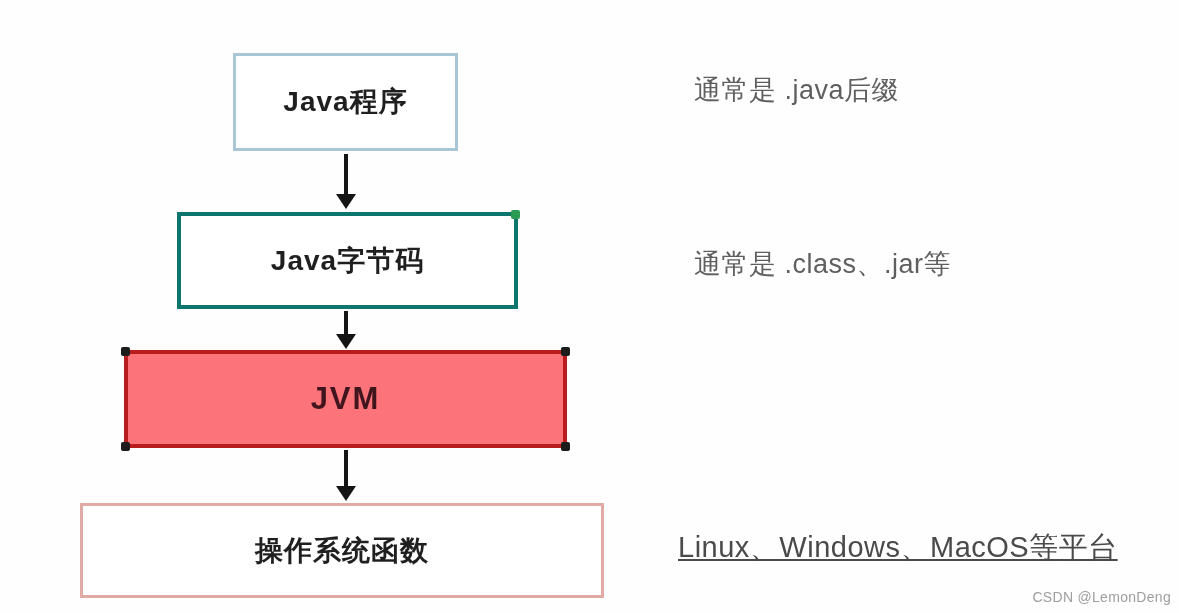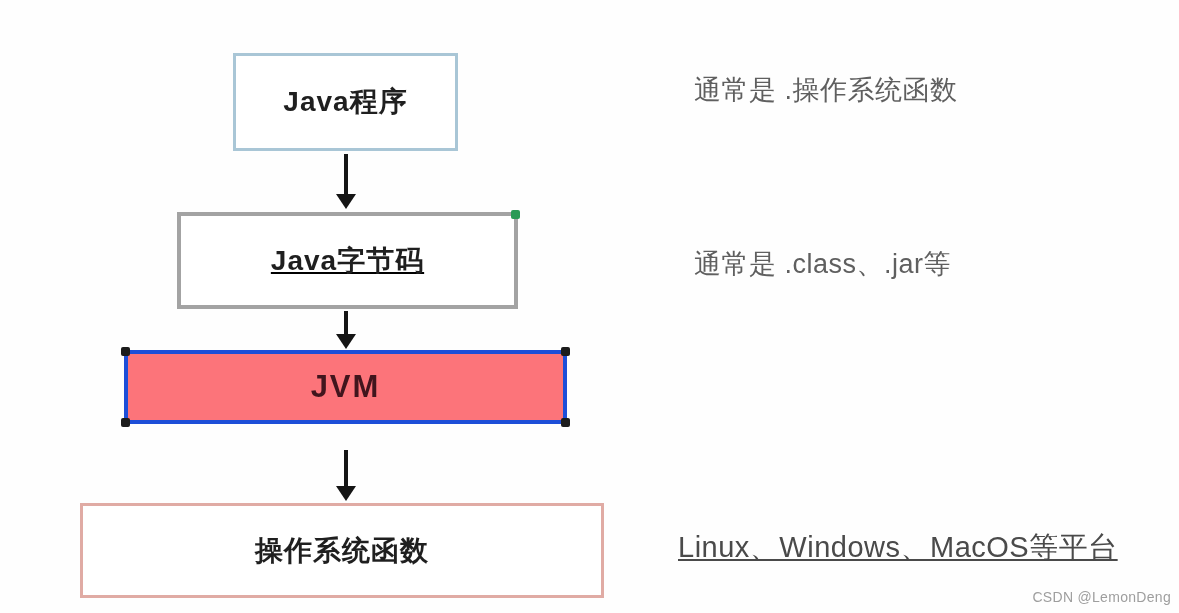--- a/index.html
+++ b/index.html
@@ -32,26 +32,25 @@
     white-space: nowrap;
   }
 
   .node-java-program {
     left: 233px; top: 53px; width: 225px; height: 98px;
     border: 3px solid #a9c6d6;
     text-align: right;
   }
   .node-java-bytecode {
     left: 177px; top: 212px; width: 341px; height: 97px;
-    border: 4px solid #a3a3a3;
-    text-decoration: underline;
+    border: 4px solid #0f766e;
   }
   .node-jvm {
-    left: 124px; top: 350px; width: 443px; height: 74px;
-    border: 4px solid #1d4ed8;
+    left: 124px; top: 350px; width: 443px; height: 98px;
+    border: 4px solid #b91c1c;
     background: #fc747a;
     text-align: center;
   }
   .node-jvm .node-label {
     color: #41151d;
     font-size: 31px;
     font-weight: 800;
     letter-spacing: 2px;
   }
   .node-os {
@@ -155,19 +154,19 @@
 
   <div class="arrow arrow-3">
     <div class="arrow-line"></div>
     <div class="arrow-head"></div>
   </div>
 
   <div class="node node-os">
     <span class="node-label">操作系统函数</span>
   </div>
 
-  <div class="annotation annotation-1">通常是 .操作系统函数</div>
+  <div class="annotation annotation-1">通常是 .java后缀</div>
   <div class="annotation annotation-2">通常是 .class、.jar等</div>
   <div class="annotation annotation-3">Linux、Windows、MacOS等平台</div>
 
   <div class="watermark">CSDN @LemonDeng</div>
 
 </div>
 
 </body></html>

